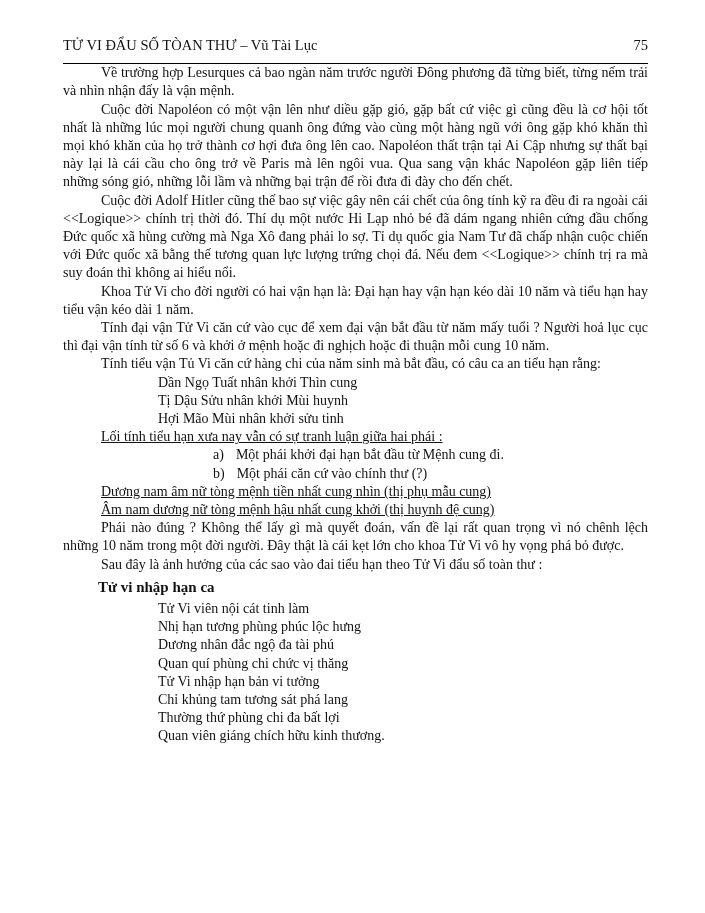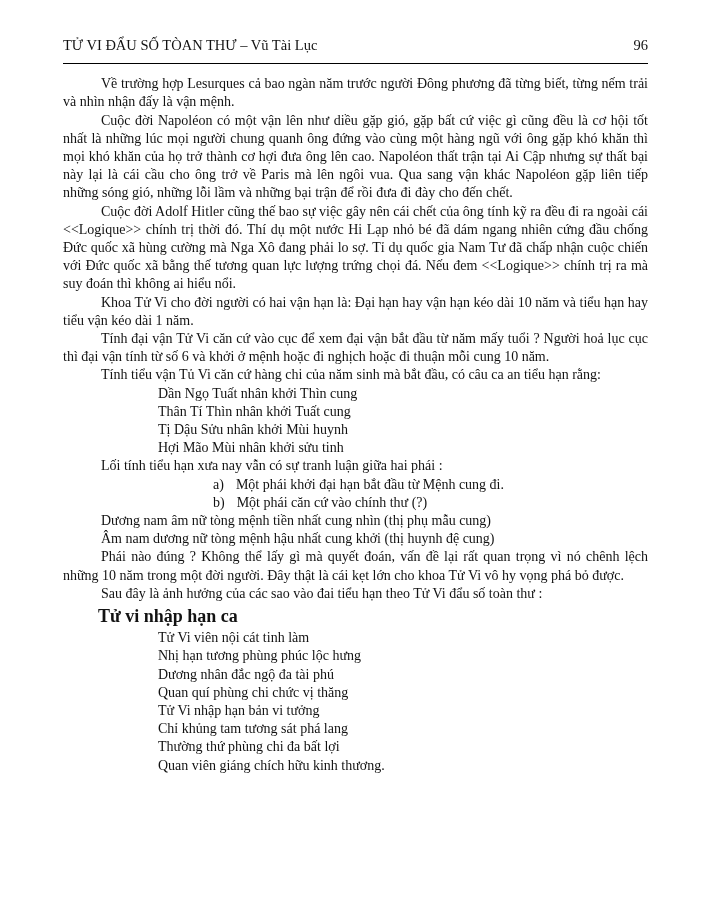--- a/index.html
+++ b/index.html
@@ -22,59 +22,58 @@
     justify-content: space-between;
     align-items: baseline;
     font-size: 14.5px;
     white-space: nowrap;
   }
   .rule {
     border: none;
     border-top: 1.6px solid #000;
     margin: 9px 0 0 0;
   }
-  main { margin-top: 11px; }
+  main { }
   p { margin: 0; }
   .para { text-align: justify; text-indent: 38px; }
   .line { text-indent: 0; }
-  .indent-1 { padding-left: 38px; }
+  .indent-1 { padding-left: 38px; text-decoration: underline; }
   .verse { padding-left: 95px; }
   .list-item { padding-left: 150px; }
   .list-label { display: inline-block; margin-right: 12px; }
   .indent-2 { padding-left: 80px; }
   .heading {
     font-weight: bold;
-    font-size: 18px;
+    font-size: 15px;
     line-height: 22px;
     padding-left: 35px;
     margin: 2px 0 2px 0;
   }
 </style>
 </head>
 <body>
 
 <div class="page">
 
   <header class="page-header">
     <span>TỬ VI ĐẨU SỐ TÒAN THƯ – Vũ Tài Lục</span>
-    <span>96</span>
+    <span>75</span>
   </header>
 
   <hr class="rule">
 
   <main>
     <p class="para">Về trường hợp Lesurques cả bao ngàn năm trước người Đông phương đã từng biết, từng nếm trải và nhìn nhận đấy là vận mệnh.</p>
     <p class="para">Cuộc đời Napoléon có một vận lên như diều gặp gió, gặp bất cứ việc gì cũng đều là cơ hội tốt nhất là những lúc mọi người chung quanh ông đứng vào cùng một hàng ngũ với ông gặp khó khăn thì mọi khó khăn của họ trở thành cơ hợi đưa ông lên cao. Napoléon thất trận tại Ai Cập nhưng sự thất bại này lại là cái cầu cho ông trở về Paris mà lên ngôi vua. Qua sang vận khác Napoléon gặp liên tiếp những sóng gió, những lỗi lầm và những bại trận để rồi đưa đi đày cho đến chết.</p>
     <p class="para">Cuộc đời Adolf Hitler cũng thế bao sự việc gây nên cái chết của ông tính kỹ ra đều đi ra ngoài cái &lt;&lt;Logique&gt;&gt; chính trị thời đó. Thí dụ một nước Hi Lạp nhỏ bé đã dám ngang nhiên cứng đầu chống Đức quốc xã hùng cường mà Nga Xô đang phải lo sợ. Tỉ dụ quốc gia Nam Tư đã chấp nhận cuộc chiến với Đức quốc xã bằng thế tương quan lực lượng trứng chọi đá. Nếu đem &lt;&lt;Logique&gt;&gt; chính trị ra mà suy đoán thì không ai hiểu nổi.</p>
     <p class="para">Khoa Tử Vi cho đời người có hai vận hạn là: Đại hạn hay vận hạn kéo dài 10 năm và tiểu hạn hay tiểu vận kéo dài 1 năm.</p>
     <p class="para">Tính đại vận Tử Vi căn cứ vào cục để xem đại vận bắt đầu từ năm mấy tuổi ? Người hoả lục cục thì đại vận tính từ số 6 và khởi ở mệnh hoặc đi nghịch hoặc đi thuận mỗi cung 10 năm.</p>
     <p class="para">Tính tiểu vận Tủ Vi căn cứ hàng chi của năm sinh mà bắt đầu, có câu ca an tiểu hạn rằng:</p>
 
     <p class="line verse">Dần Ngọ Tuất nhân khởi Thìn cung</p>
-    <p class="line verse">Thân Tí Thìn nhân khởi Tuất cung</p>
     <p class="line verse">Tị Dậu Sửu nhân khởi Mùi huynh</p>
     <p class="line verse">Hợi Mão Mùi nhân khởi sửu tinh</p>
 
     <p class="line indent-1">Lối tính tiểu hạn xưa nay vẫn có sự tranh luận giữa hai phái :</p>
 
     <p class="line list-item">
       <span class="list-label">a)</span><span>Một phái khởi đại hạn bắt đầu từ Mệnh cung đi.</span>
     </p>
     <p class="line list-item">
       <span class="list-label">b)</span><span>Một phái căn cứ vào chính thư (?)</span>

